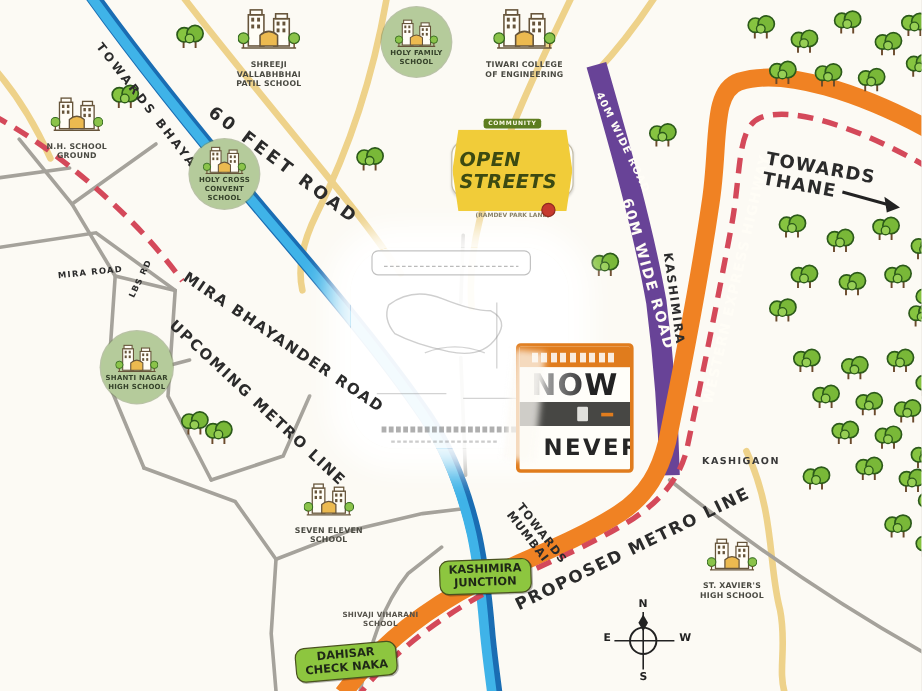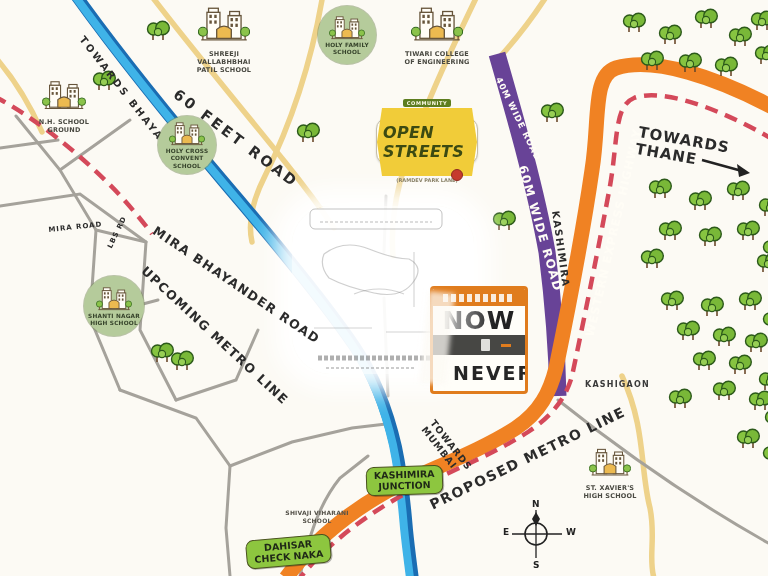--- a/index.html
+++ b/index.html
@@ -249,20 +249,27 @@
     <div class="plabel">HOLY CROSS
 CONVENT SCHOOL</div>
   </div>
   <div class="poi circle-poi" style="left:84px;top:276px;width:60px;height:60px;">
     <svg width="36" height="28">
         <use href="#bldg"></use>
       </svg>
     <div class="plabel">SHANTI NAGAR
 HIGH SCHOOL</div>
   </div>
+  <div class="poi" style="left:238px;top:400px;width:72px;">
+    <svg width="42" height="33">
+        <use href="#bldg"></use>
+      </svg>
+    <div class="plabel">SEVEN ELEVEN
+SCHOOL</div>
+  </div>
   <div class="poi" style="left:576px;top:446px;width:68px;">
     <svg width="42" height="33">
         <use href="#bldg"></use>
       </svg>
     <div class="plabel">ST. XAVIER'S
 HIGH SCHOOL</div>
   </div>
   <div class="poi" style="left:278px;top:508px;width:78px;">
     <div class="plabel" style="font-size:6px;color:#55524a;">SHIVAJI VIHARANI
 SCHOOL</div>

